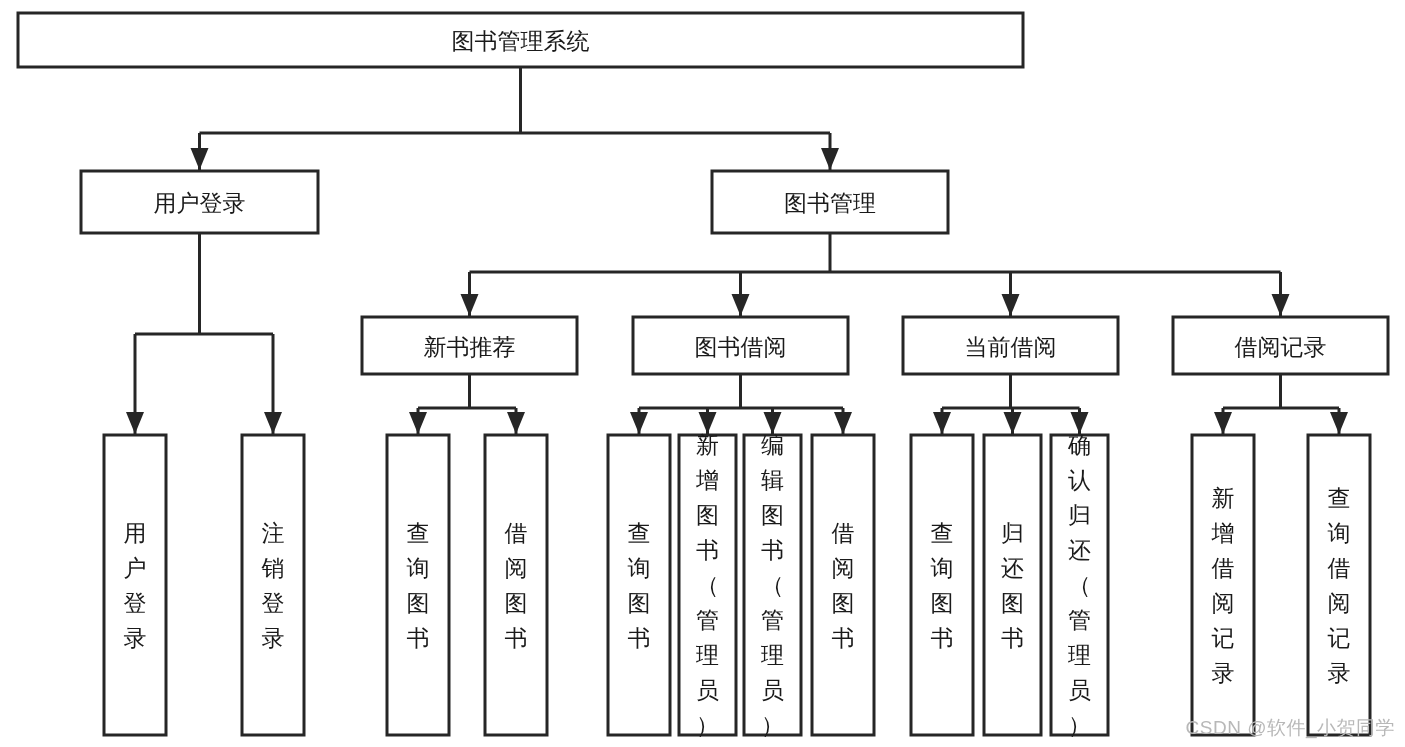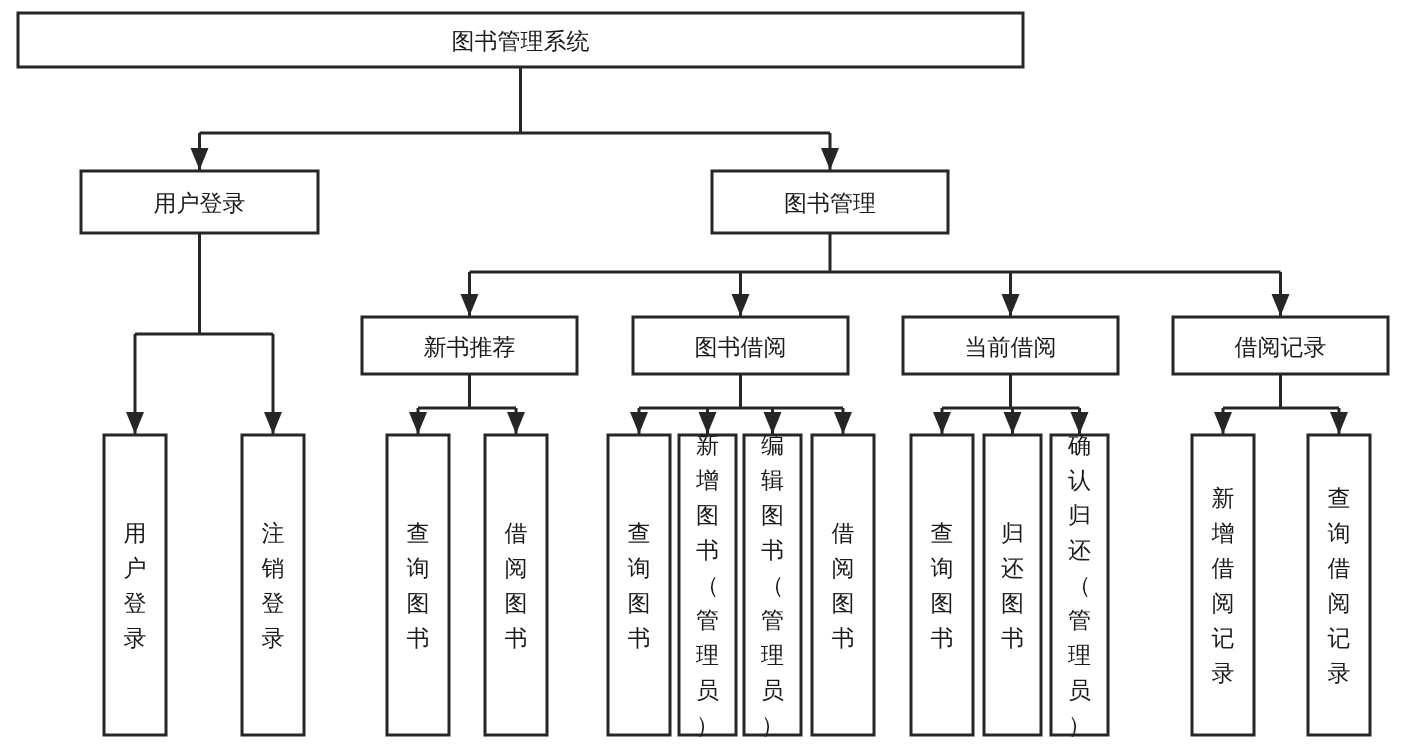--- a/index.html
+++ b/index.html
@@ -208,14 +208,15 @@
           <text x="1223" class="node-label-v"><tspan x="1223" y="497.5">新</tspan><tspan x="1223" y="532.5">增</tspan><tspan x="1223" y="567.5">借</tspan><tspan x="1223" y="602.5">阅</tspan><tspan x="1223" y="637.5">记</tspan><tspan x="1223" y="672.5">录</tspan></text>
         </g>
         <g>
           <rect x="1308" y="435" width="62" height="300" class="node-box"></rect>
           <text x="1339" class="node-label-v"><tspan x="1339" y="497.5">查</tspan><tspan x="1339" y="532.5">询</tspan><tspan x="1339" y="567.5">借</tspan><tspan x="1339" y="602.5">阅</tspan><tspan x="1339" y="637.5">记</tspan><tspan x="1339" y="672.5">录</tspan></text>
         </g>
       </g>
 
   </svg>
 
+  <div class="watermark">CSDN @软件_小贺同学</div>
 
 </div>
 
 </body></html>

